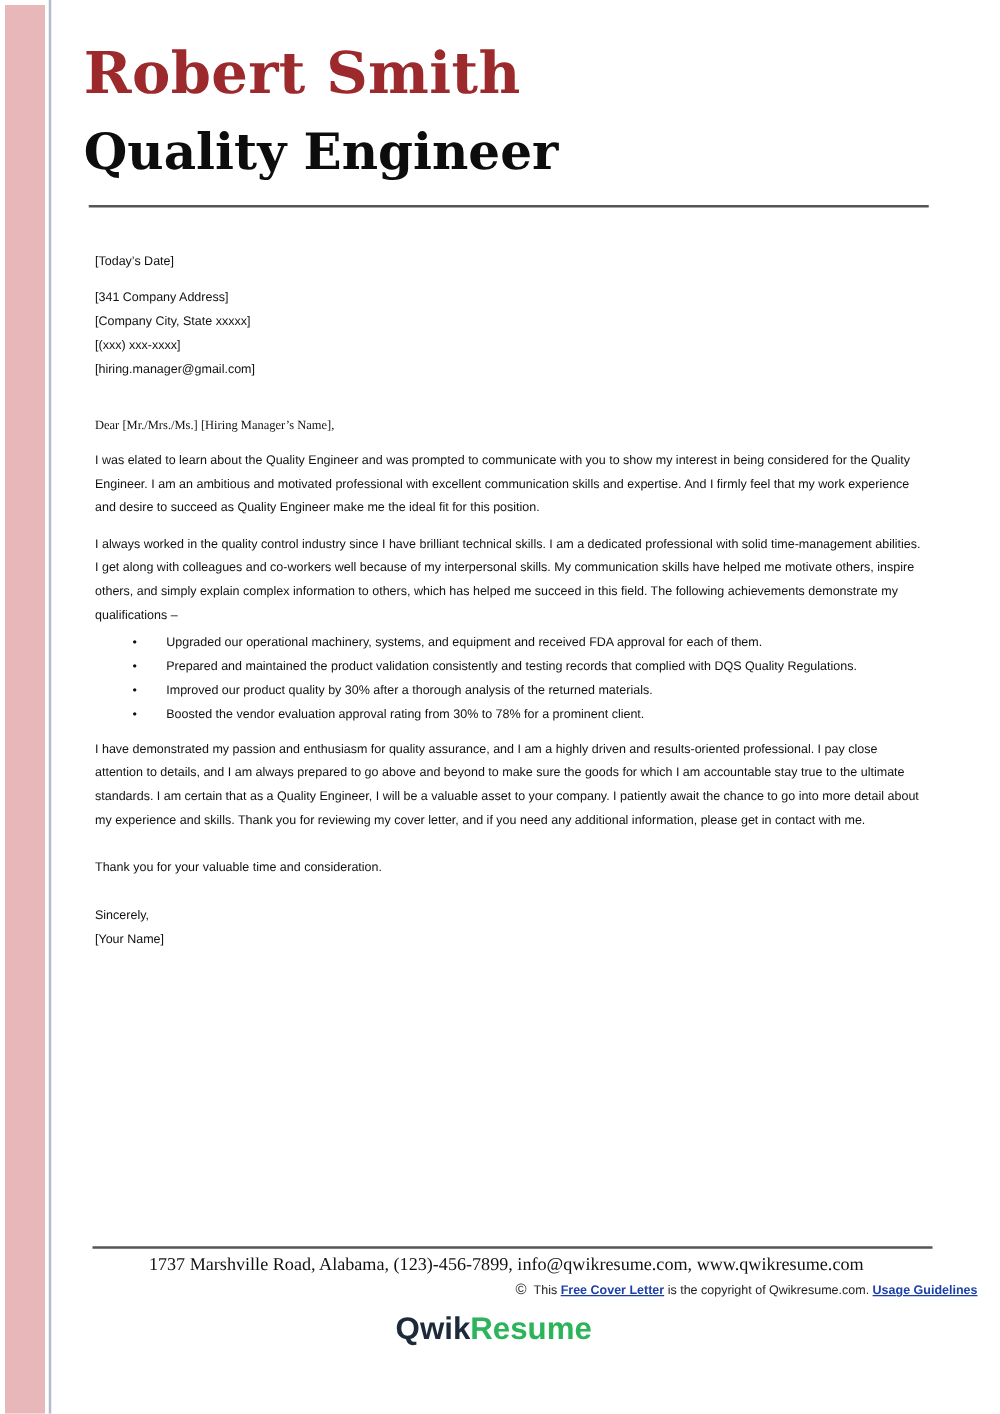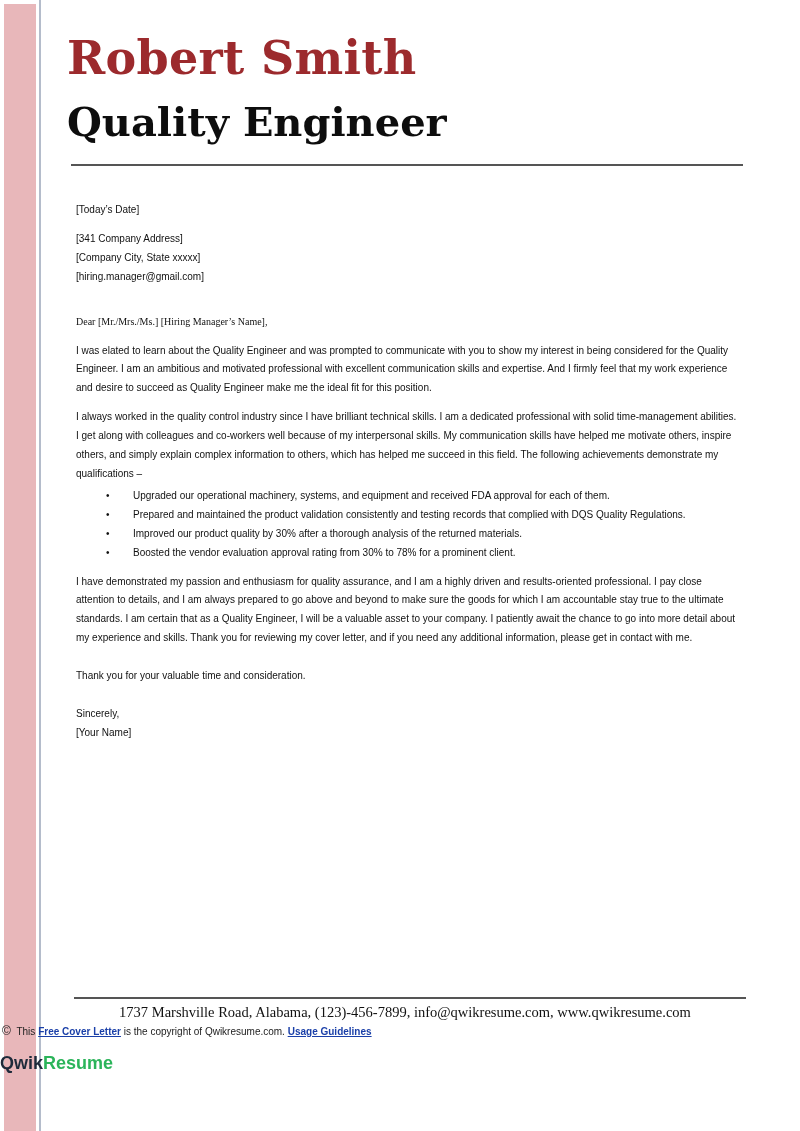--- a/index.html
+++ b/index.html
@@ -96,43 +96,44 @@
     top: 1003px;
     width: 810px;
     text-align: center;
     font-family: "Liberation Serif", serif;
     font-size: 14.5px;
     line-height: 18px;
     color: #111111;
   }
   .footer-copy {
     position: absolute;
-    left: 2px;
+    left: 14px;
     top: 1024px;
     width: 768px;
-    text-align: left;
+    text-align: right;
     font-size: 10px;
     line-height: 14px;
     color: #222222;
   }
   .footer-copy a {
     color: #1a3fa8;
     font-weight: bold;
     text-decoration: underline;
   }
   .copy-icon {
     font-size: 12px;
     margin-right: 3px;
   }
   .brand {
     position: absolute;
     left: 0;
     top: 1050px;
     width: 790px;
-    font-size: 18px;
+    text-align: center;
+    font-size: 25px;
     line-height: 26px;
     font-weight: bold;
   }
   .brand-qwik { color: #1e2a3a; }
   .brand-resume { color: #2bb45a; }
 </style>
 </head>
 <body>
 
 <div class="side-bar"></div>
@@ -142,20 +143,21 @@
 <h2 class="header-title">Quality Engineer</h2>
 
 <div class="rule rule-top"></div>
 
 <div class="letter">
   <p>[Today’s Date]</p>
 
   <div class="gap-s" style="margin-top:10px;">
     <p>[341 Company Address]</p>
     <p>[Company City, State xxxxx]</p>
+    <p>[(xxx) xxx-xxxx]</p>
     <p>[hiring.manager@gmail.com]</p>
   </div>
 
   <p class="gap-l" style="margin-top:33px;font-family:Liberation Serif, serif;">Dear [Mr./Mrs./Ms.] [Hiring Manager’s Name],</p>
 
   <p class="gap-s">I was elated to learn about the Quality Engineer and was prompted to communicate with you to show my interest in being considered for the Quality Engineer. I am an ambitious and motivated professional with excellent communication skills and expertise. And I firmly feel that my work experience and desire to succeed as Quality Engineer make me the ideal fit for this position.</p>
 
   <p class="gap-s">I always worked in the quality control industry since I have brilliant technical skills. I am a dedicated professional with solid time-management abilities. I get along with colleagues and co-workers well because of my interpersonal skills. My communication skills have helped me motivate others, inspire others, and simply explain complex information to others, which has helped me succeed in this field. The following achievements demonstrate my qualifications –</p>
 
   <ul style="margin-top:3px;">

